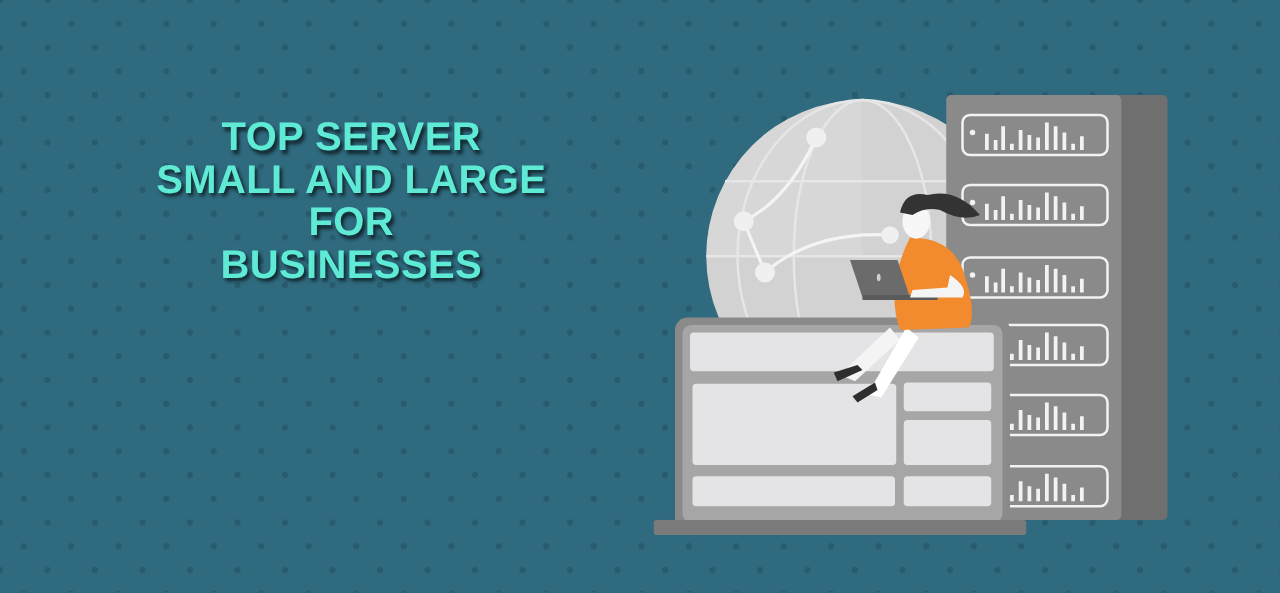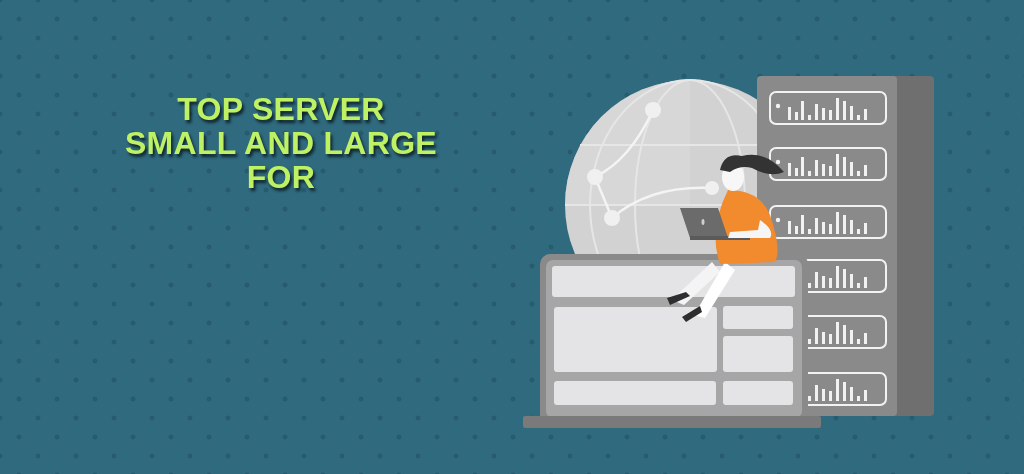--- a/index.html
+++ b/index.html
@@ -8,34 +8,35 @@
     background-color:#2f6a7e;
     background-image:
       radial-gradient(circle, #285b6d 2.2px, transparent 2.8px),
       radial-gradient(circle, #285b6d 2.2px, transparent 2.8px);
     background-size:38px 38px, 38px 38px;
     background-position:0 0, 19px 19px;
     font-family:"Liberation Sans", sans-serif;
   }
   .headline {
     position:absolute; left:96px; top:92px; width:370px;
-    text-align:center; color:#bef264; font-weight:bold;
+    text-align:center; color:#5eead4; font-weight:bold;
     font-size:32px; line-height:34px; letter-spacing:0.3px;
     text-shadow: 2px 3px 3px rgba(0,0,0,0.65);
   }
   .headline div { display:block; }
   .art { position:absolute; left:0; top:0; width:1024px; height:474px; }
 </style>
 </head>
 <body>
 
 <div class="headline">
   <div>TOP SERVER</div>
   <div>SMALL AND LARGE</div>
   <div>FOR</div>
+  <div>BUSINESSES</div>
 </div>
 
 <svg class="art" viewBox="0 0 1024 474" xmlns="http://www.w3.org/2000/svg">
 
   <g>
     <circle cx="690" cy="205" r="125" fill="#d2d2d2"></circle>
     <path d="M565,205 A125,125 0 0 1 690,80 L690,205 Z" fill="#dcdcdc" opacity="0.5"></path>
     <ellipse cx="690" cy="205" rx="55" ry="125" fill="none" stroke="#e6e6e6" stroke-width="2"></ellipse>
     <ellipse cx="690" cy="205" rx="100" ry="125" fill="none" stroke="#e6e6e6" stroke-width="2"></ellipse>
     <line x1="565" y1="205" x2="815" y2="205" stroke="#e6e6e6" stroke-width="2"></line>

